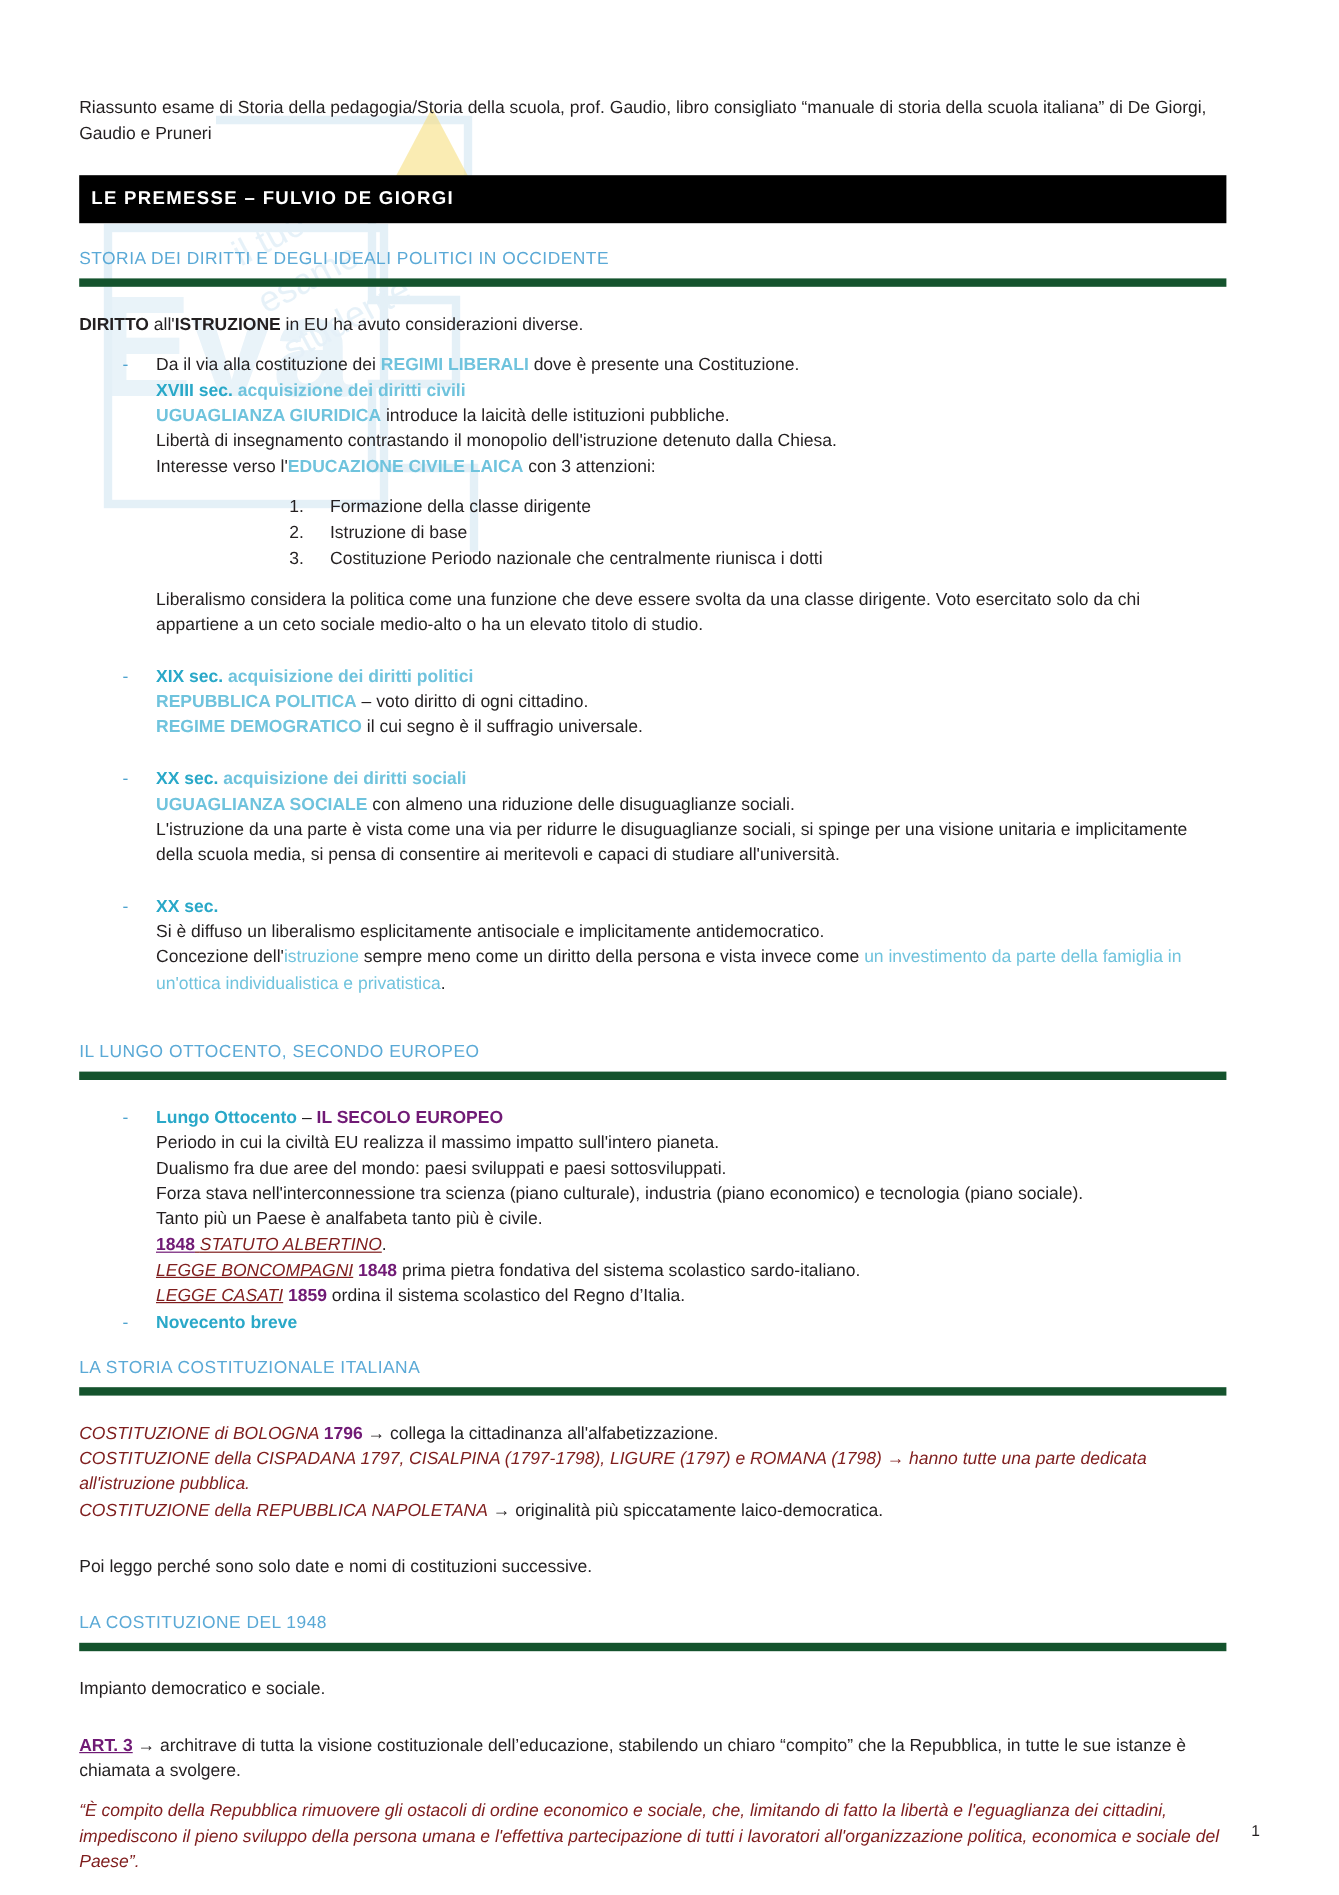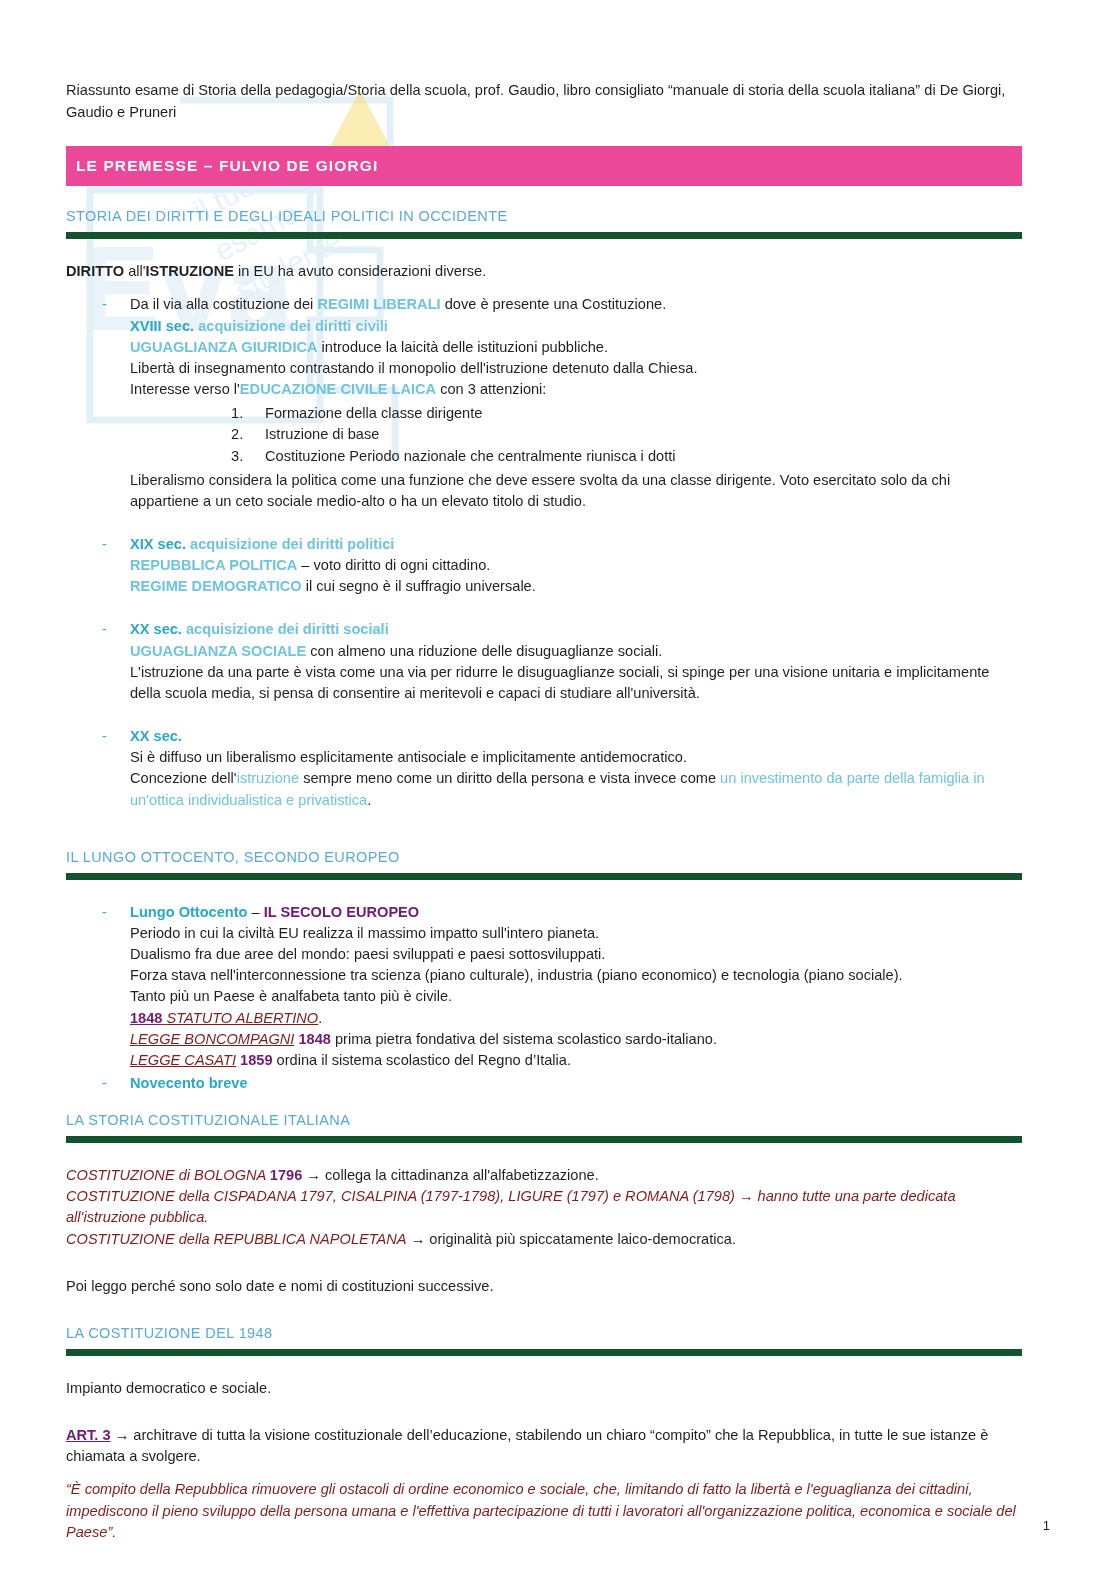--- a/index.html
+++ b/index.html
@@ -33,21 +33,21 @@
     padding: 80px 94px 0 66px;
     font-size: 14.6px;
     color: #231f20;
     line-height: 1.45;
   }
   .intro {
     margin: 0 0 22px 0;
     line-height: 1.5;
   }
   .banner {
-    background: #ec4899;
+    background: #000000;
     color: #ffffff;
     font-weight: bold;
     font-size: 15.5px;
     letter-spacing: 1.1px;
     padding: 9px 10px 9px 10px;
     margin: 0 0 20px 0;
   }
   .section-head {
     color: #5aa9d6;
     font-size: 14.5px;
@@ -77,21 +77,21 @@
     color: #4fa3cf;
     font-size: 14.6px;
   }
   .bullet-tight {
     margin-bottom: 2px;
   }
   .bline {
     display: block;
   }
   .numlist {
-    margin: 3px;
+    margin: 13px;
     padding: 0 0 0 98px;
     list-style: none;
     counter-reset: n;
   }
   .numlist li {
     position: relative;
     padding-left: 34px;
   }
   .numlist li::before {
     counter-increment: n;

